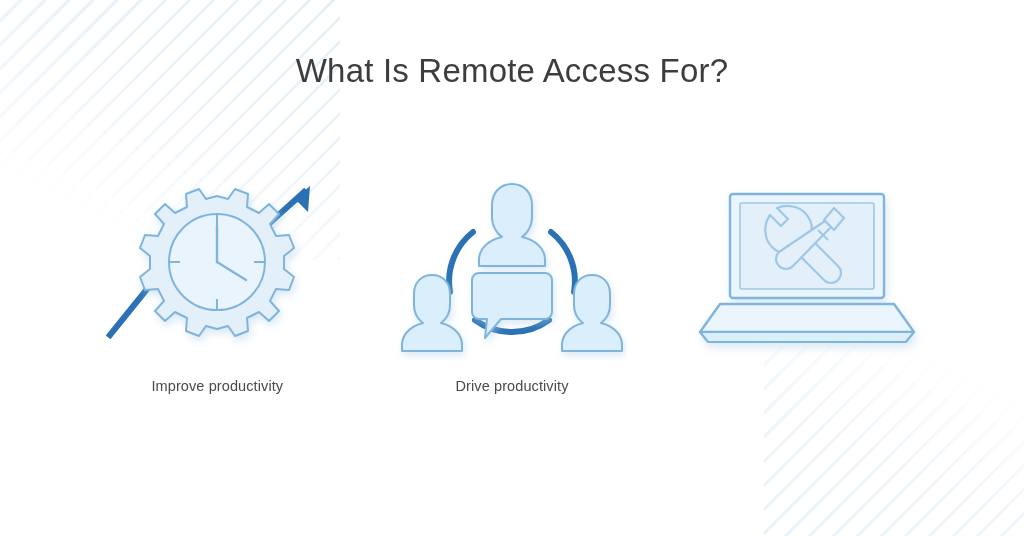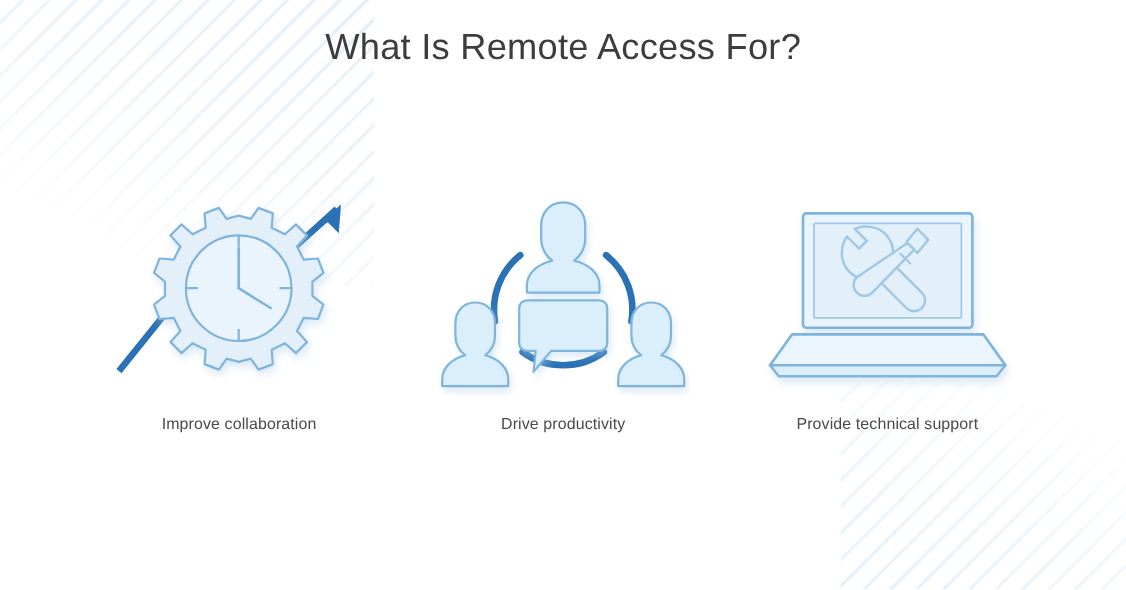--- a/index.html
+++ b/index.html
@@ -53,21 +53,21 @@
       rgba(255, 255, 255, 0) 3px,
       rgba(255, 255, 255, 0) 17px
     );
     -webkit-mask-image: linear-gradient(25deg, rgba(0,0,0,0.95) 0%, rgba(0,0,0,0.5) 45%, rgba(0,0,0,0) 82%);
     mask-image: linear-gradient(25deg, rgba(0,0,0,0.95) 0%, rgba(0,0,0,0.5) 45%, rgba(0,0,0,0) 82%);
   }
 
   
   .slide-title {
     position: absolute;
-    top: 24px;
+    top: 52px;
     left: 0;
     width: 1024px;
     text-align: center;
     font-size: 33px;
     font-weight: 400;
     letter-spacing: 0.2px;
     color: #3d3d3d;
   }
 
   
@@ -144,21 +144,21 @@
             <circle cx="115" cy="82" r="48" fill="#eaf4fc" stroke="#7fb4dd" stroke-width="2"></circle>
             <line x1="115" y1="34" x2="115" y2="45" stroke="#7fb4dd" stroke-width="2"></line>
             <line x1="115" y1="119" x2="115" y2="130" stroke="#7fb4dd" stroke-width="2"></line>
             <line x1="67" y1="82" x2="78" y2="82" stroke="#7fb4dd" stroke-width="2"></line>
             <line x1="152" y1="82" x2="163" y2="82" stroke="#7fb4dd" stroke-width="2"></line>
             <line x1="115" y1="82" x2="115" y2="46" stroke="#7fb4dd" stroke-width="2.4" stroke-linecap="round"></line>
             <line x1="115" y1="82" x2="144" y2="100" stroke="#7fb4dd" stroke-width="2.4" stroke-linecap="round"></line>
           </g>
         </svg>
       </div>
-      <div class="item-label">Improve collaboration</div>
+      <div class="item-label">Improve productivity</div>
     </div>
 
     <div class="item">
       <div class="icon-wrap">
         <svg width="230" height="180" viewBox="0 0 230 180">
           <defs>
             <filter id="softshadow2" x="-30%" y="-30%" width="170%" height="170%">
               <feDropShadow dx="2" dy="4" stdDeviation="3.5" flood-color="#a9cbe6" flood-opacity="0.4"></feDropShadow>
             </filter>
           </defs>
@@ -266,17 +266,16 @@
                      L132 40 Z"></path>
             <path d="M133 41
                      L139 47
                      L101 86
                      C 97 90 91 90 87 86
                      C 83 82 83 76 87 72 Z"></path>
             <line x1="126" y1="50" x2="136" y2="60" stroke="#9ec8e6" stroke-width="2"></line>
           </g>
         </svg>
       </div>
-      <div class="item-label">Provide technical support</div>
     </div>
 
   </div>
 </div>
 
 </body></html>

